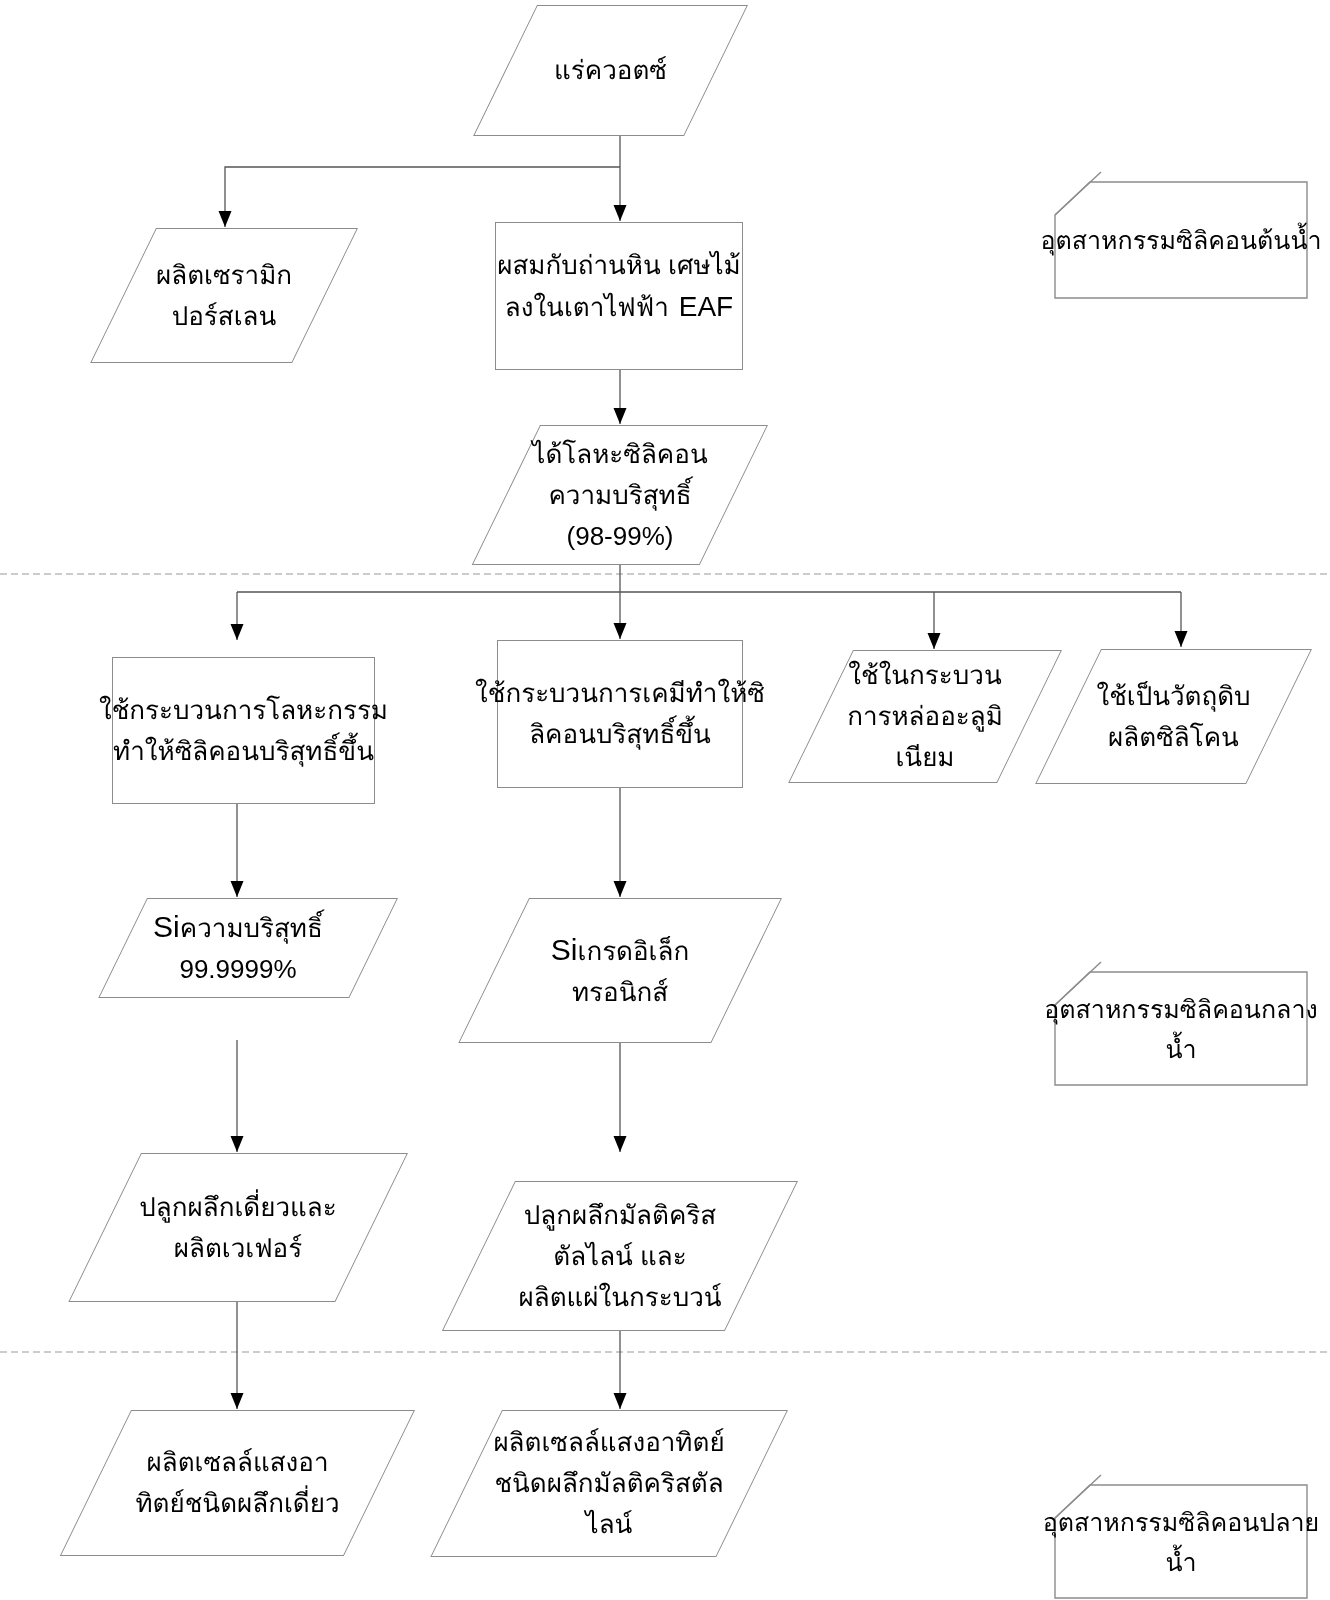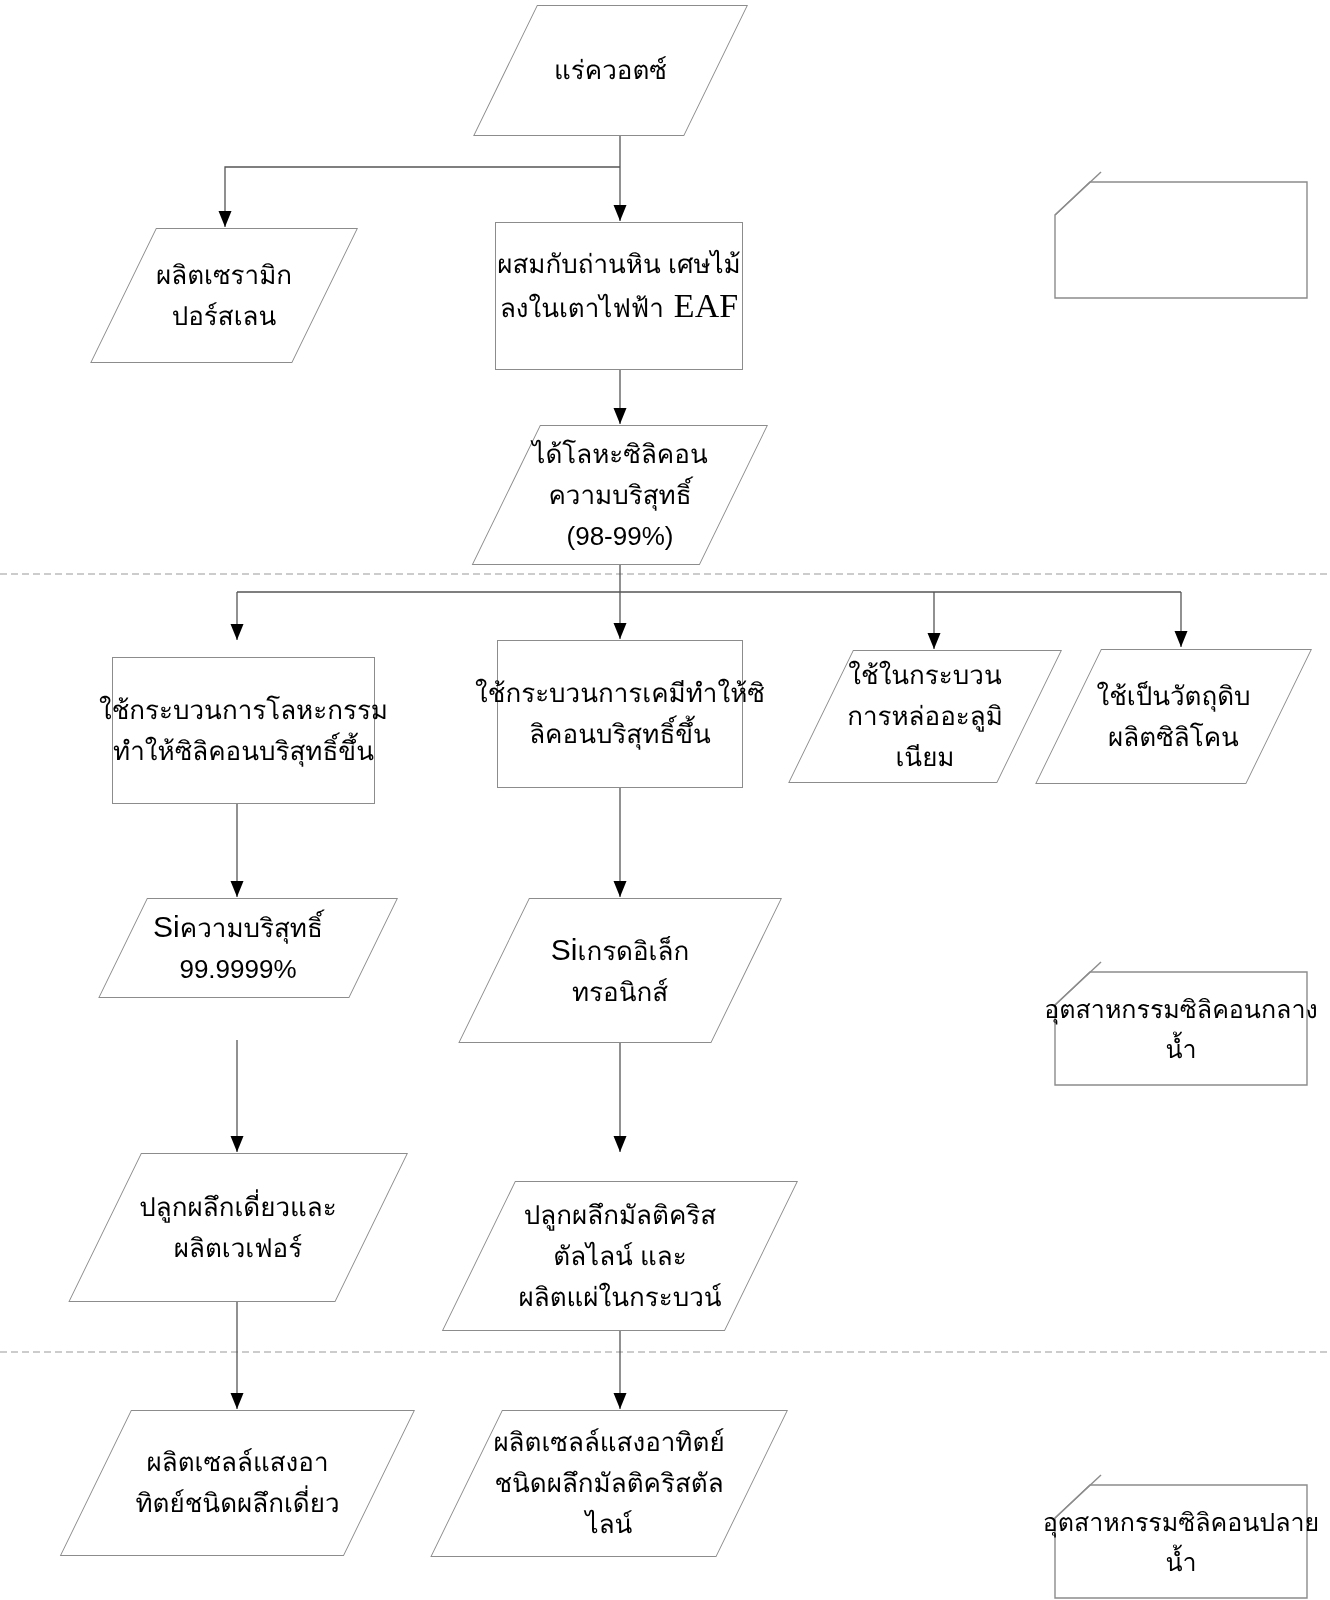--- a/index.html
+++ b/index.html
@@ -26,21 +26,21 @@
     box-sizing:border-box;
     transform:skewX(-26deg);transform-origin:top left;
   }
   .txt{
     position:relative;z-index:3;width:100%;height:100%;
     display:flex;flex-direction:column;justify-content:center;align-items:center;
     text-align:left;font-size:26px;line-height:41px;color:var(--text,#000);
   }
   .line{white-space:nowrap;}
   .latin{font-size:30px;}
-  .latin-eaf{font-size:34px;margin-left:10px;font-family:Liberation Serif, serif;}
+  .latin-eaf{font-size:28px;margin-left:10px;}
   .stage-label{position:absolute;z-index:2;}
   .stage-label .txt{font-size:25px;line-height:40px;}
   .eaf-txt{padding-bottom:20px;box-sizing:border-box;}
 </style>
 </head>
 <body>
 
 <div class="canvas">
 
   <svg class="layer-svg" width="1330" height="1600" viewBox="0 0 1330 1600">
@@ -189,20 +189,25 @@
 
   <div class="node" style="left:430px;top:1410px;width:358px;height:147px;--s:72px;">
     <div class="pg-shape"></div>
     <div class="txt">
       <div class="line">ผลิตเซลล์แสงอาทิตย์</div>
       <div class="line">ชนิดผลึกมัลติคริสตัล</div>
       <div class="line">ไลน์</div>
     </div>
   </div>
 
+  <div class="stage-label" style="left:1055px;top:182px;width:252px;height:116px;">
+    <div class="txt">
+      <div class="line">อุตสาหกรรมซิลิคอนต้นน้ำ</div>
+    </div>
+  </div>
 
   <div class="stage-label" style="left:1055px;top:972px;width:252px;height:113px;">
     <div class="txt">
       <div class="line">อุตสาหกรรมซิลิคอนกลาง</div>
       <div class="line">น้ำ</div>
     </div>
   </div>
 
   <div class="stage-label" style="left:1055px;top:1485px;width:252px;height:113px;">
     <div class="txt">

